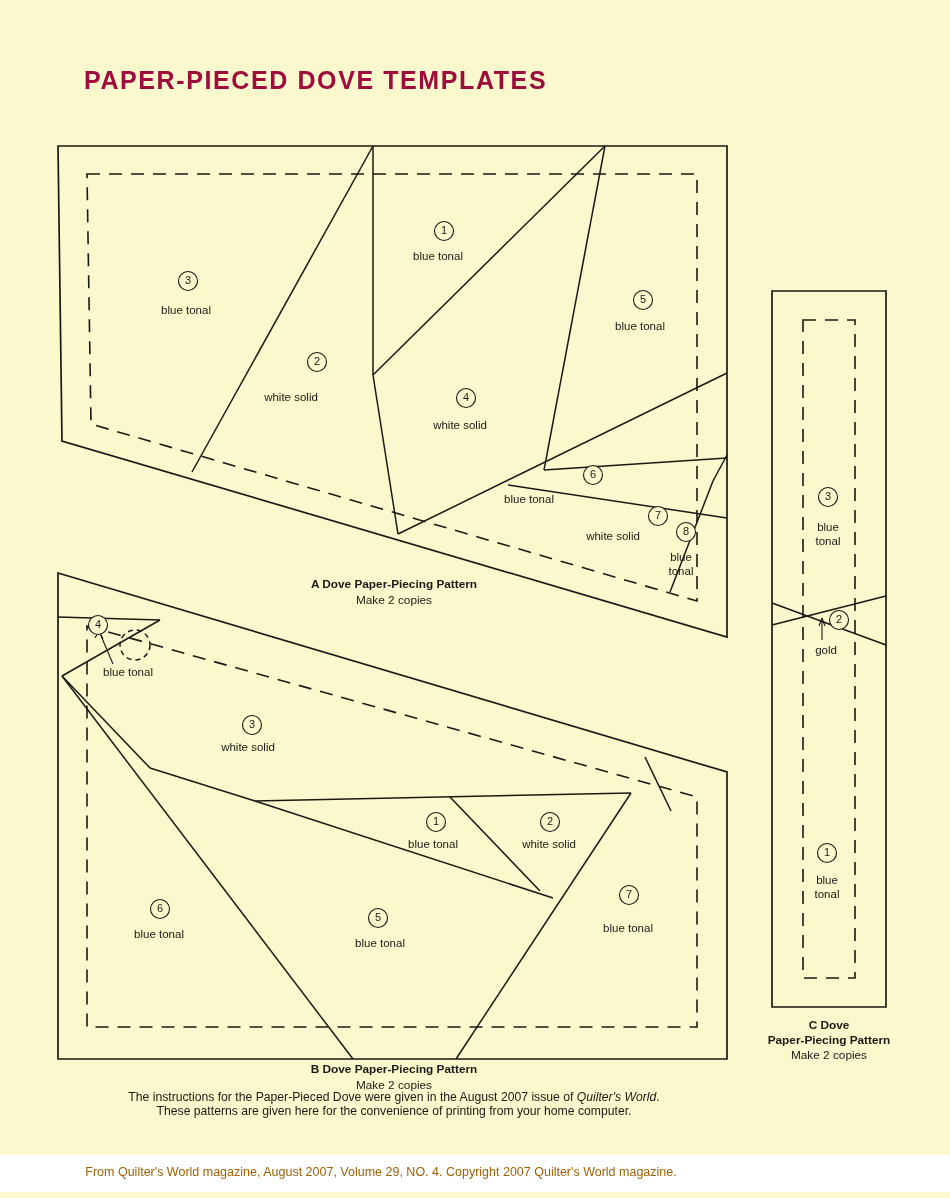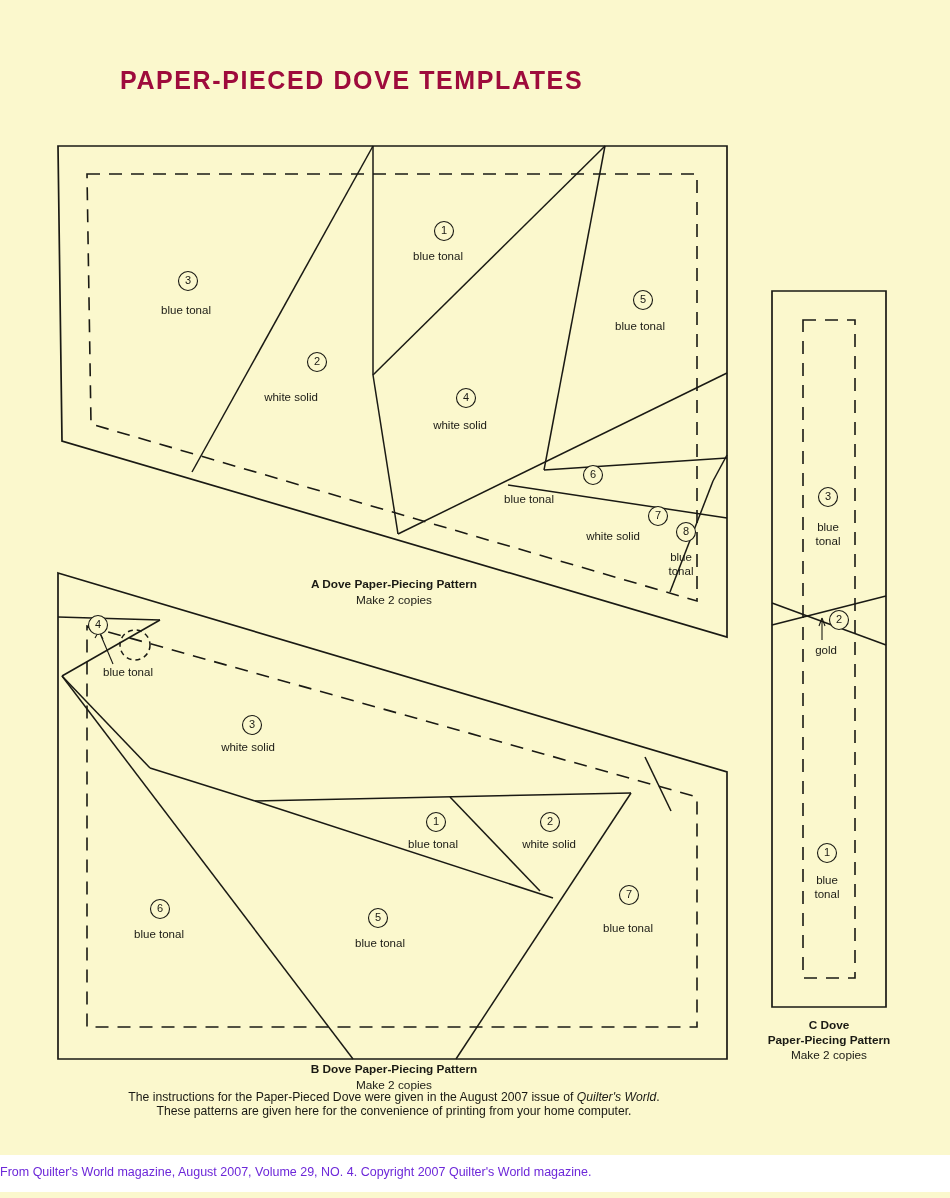--- a/index.html
+++ b/index.html
@@ -35,42 +35,42 @@
   }
   #page-title {
     position: absolute;
     left: 84px;
     top: 66px;
     font-size: 25px;
     font-weight: bold;
     letter-spacing: 1.6px;
     color: #9e0b3c;
     font-family: "Liberation Sans", sans-serif;
-    margin-left: 36px;
   }
   #diagram {
     position: absolute;
     left: 0;
     top: 0;
   }
   #footer-bar {
     position: absolute;
     left: 0;
     top: 1155px;
     width: 950px;
     height: 37px;
     background: #ffffff;
   }
   #footer-text {
     position: absolute;
     left: 0;
     top: 1165px;
     width: 762px;
+    text-align: center;
     font-size: 12.5px;
-    color: #6d28d9;
+    color: #a16207;
     font-family: "Liberation Sans", sans-serif;
   }
   .tpl-line {
     stroke: #1a1a14;
     fill: none;
     stroke-width: 1.5;
     stroke-linecap: butt;
   }
   .tpl-outline {
     stroke: #1a1a14;

